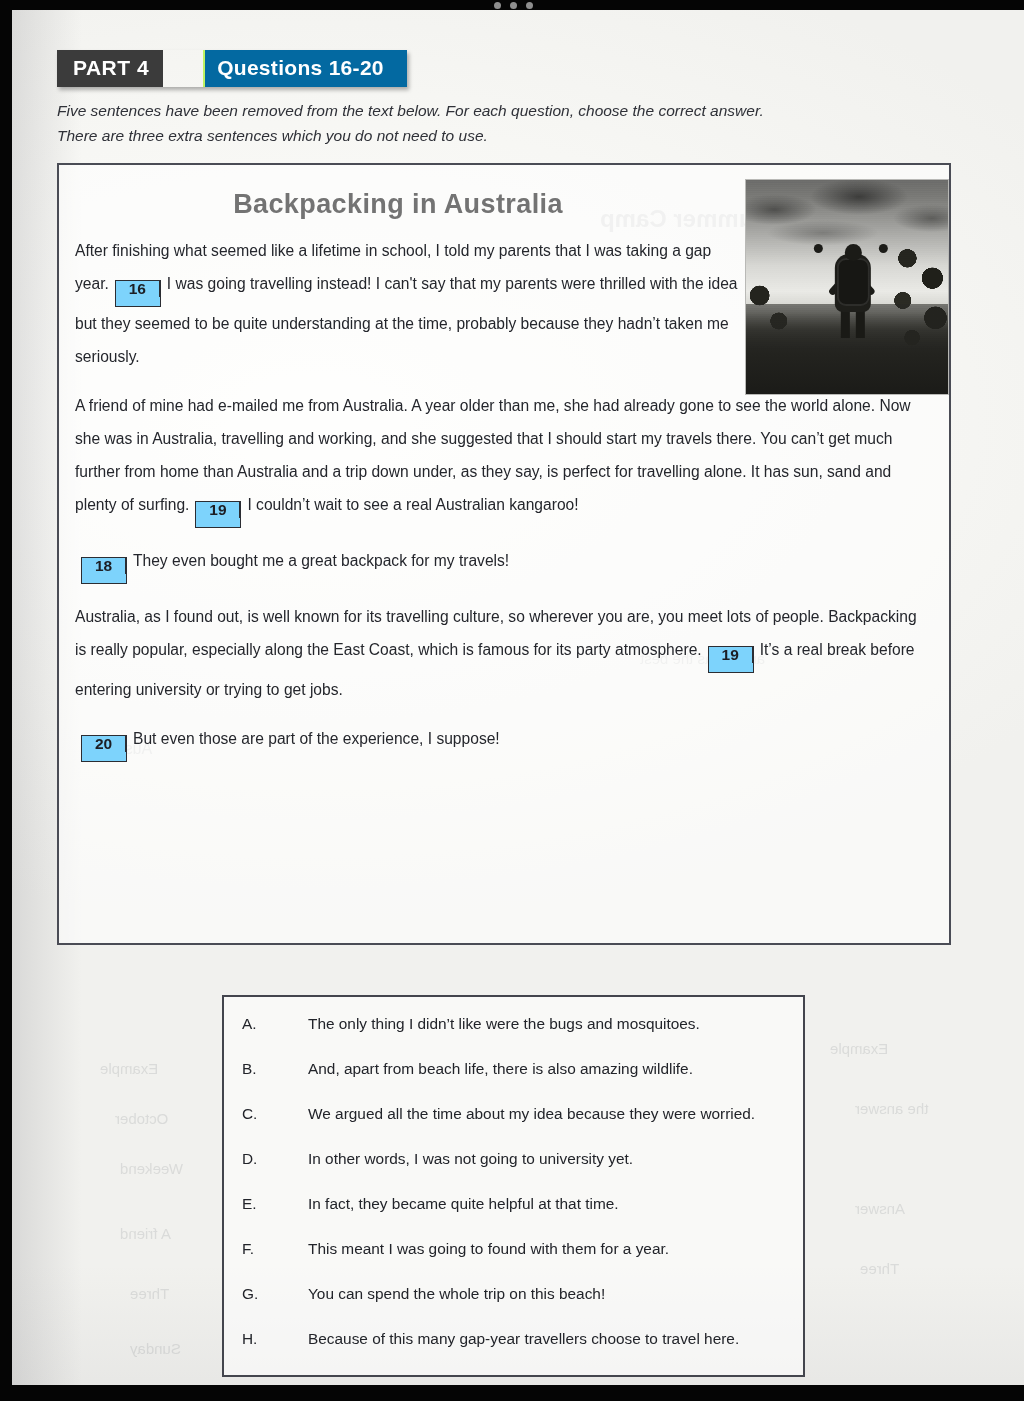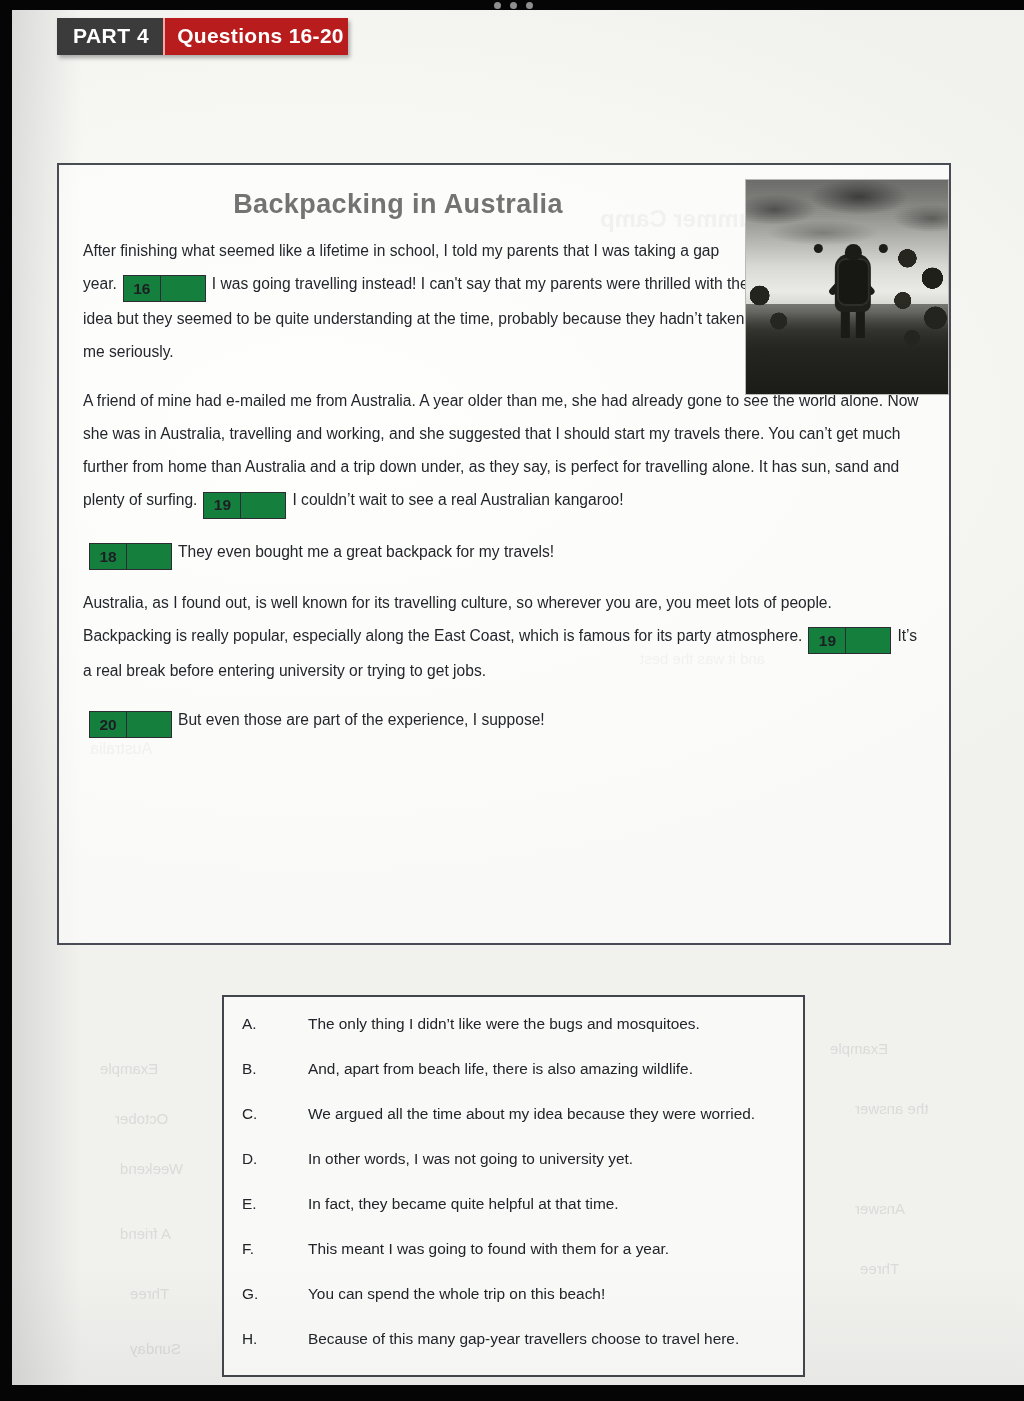--- a/index.html
+++ b/index.html
@@ -88,48 +88,49 @@
     white-space: nowrap;
     pointer-events: none;
     user-select: none;
     z-index: 1;
   }
 
   
   .header-row {
     position: absolute;
     left: 57px;
-    top: 18px;
+    top: 50px;
     display: flex;
     align-items: center;
     box-shadow: 2px 3px 4px rgba(0,0,0,0.30);
     z-index: 10;
+    gap: 40px;
   }
   .pill-part {
     background: #3b3b3b;
     color: #ffffff;
     font-weight: 700;
     font-size: 21px;
     letter-spacing: 0.5px;
     padding: 6px 14px 7px 16px;
     line-height: 1.15;
     display: flex;
     align-items: center;
   }
   .pill-questions {
-    background: #b91c1c;
+    background: #0369a1;
     color: #ffffff;
     font-weight: 700;
     font-size: 21px;
     letter-spacing: 0.3px;
-    padding: 6px 4px 7px 12px;
+    padding: 6px 23px 7px 12px;
     line-height: 1.15;
     display: flex;
     align-items: center;
-    border-left: 2px solid #fca5a5;
+    border-left: 2px solid #bef264;
   }
 
   
   .instructions {
     position: absolute;
     left: 57px;
     top: 98px;
     width: 800px;
     font-style: italic;
     font-size: 15.5px;
@@ -278,37 +279,38 @@
     background-image:
       repeating-linear-gradient(0deg, rgba(255,255,255,0.045) 0px, rgba(0,0,0,0.045) 1px, rgba(255,255,255,0) 2px);
     mix-blend-mode: overlay;
   }
 
   
   .para {
     font-size: 15.6px;
     line-height: 33px;
     color: #24262c;
-    margin: 8px;
+    margin: 0;
   }
   .para.first {
     margin-top: 14px;
     width: 672px;
   }
   .para.rest { margin-top: 16px; }
   .p-gap { margin-top: 22px; }
 
   
   .abox {
     display: inline-flex;
     vertical-align: -5px;
     border: 1.6px solid #2b2d33;
     height: 25px;
     margin: 0 6px;
-    background: #15803d;
+    background: #7dd3fc;
+    flex-direction: column;
   }
   .abox .num {
     display: flex;
     align-items: center;
     justify-content: center;
     min-width: 28px;
     padding: 0 4px;
     font-weight: 700;
     font-size: 15.5px;
     color: #1c1e24;
@@ -371,20 +373,24 @@
   <div class="ghost" style="left:830px; top:1040px; font-size:15px; font-weight:400;">Example</div>
   <div class="ghost" style="left:855px; top:1100px; font-size:15px; font-weight:400;">the answer</div>
   <div class="ghost" style="left:855px; top:1200px; font-size:15px; font-weight:400;">Answer</div>
   <div class="ghost" style="left:860px; top:1260px; font-size:15px; font-weight:400;">Three</div>
 
   <div class="header-row">
     <div class="pill-part">PART 4</div>
     <div class="pill-questions">Questions 16-20</div>
   </div>
 
+  <div class="instructions">
+    <div>Five sentences have been removed from the text below. For each question, choose the correct answer.</div>
+    <div>There are three extra sentences which you do not need to use.</div>
+  </div>
 
   <div class="reading-box">
     <div class="reading-inner">
 
       <div class="photo">
         <div class="sky"></div>
         <div class="clouds"></div>
         <div class="bush-r"></div>
         <div class="bush-l"></div>
         <div class="ground"></div>

